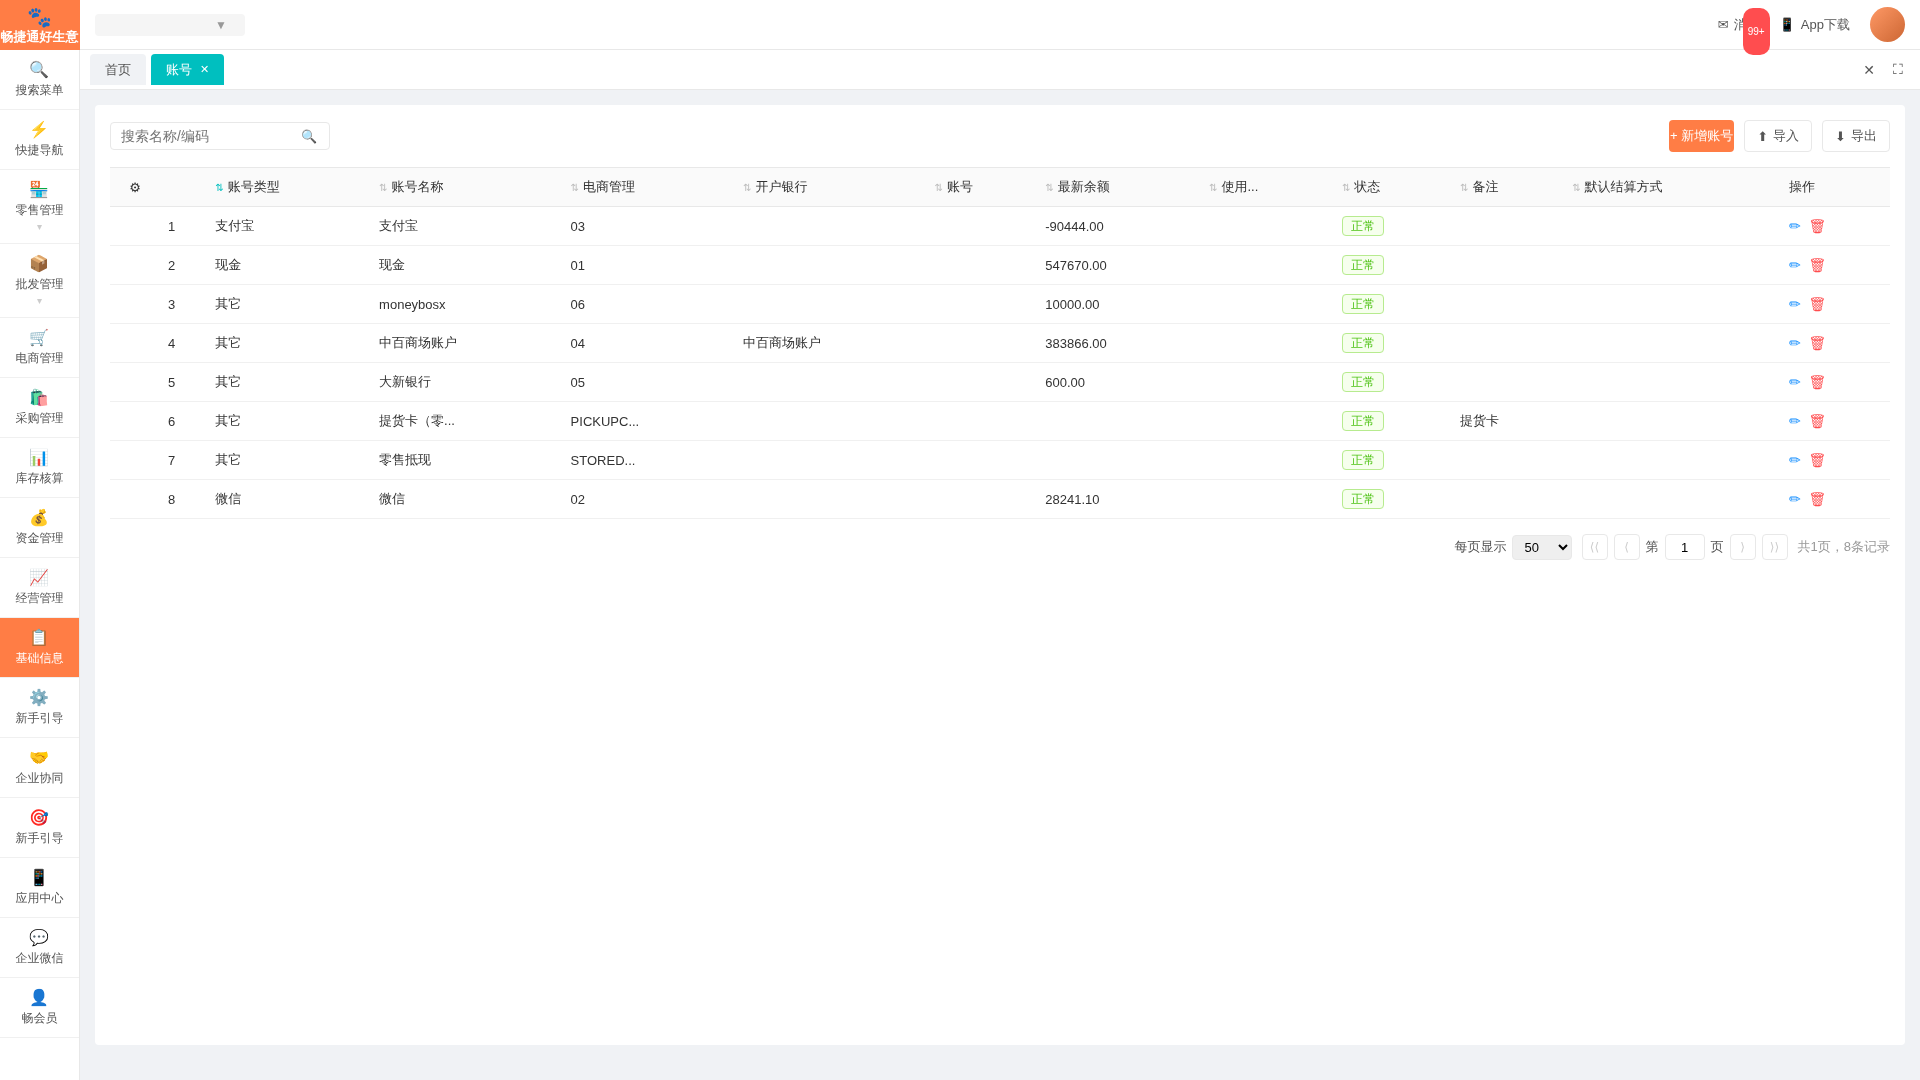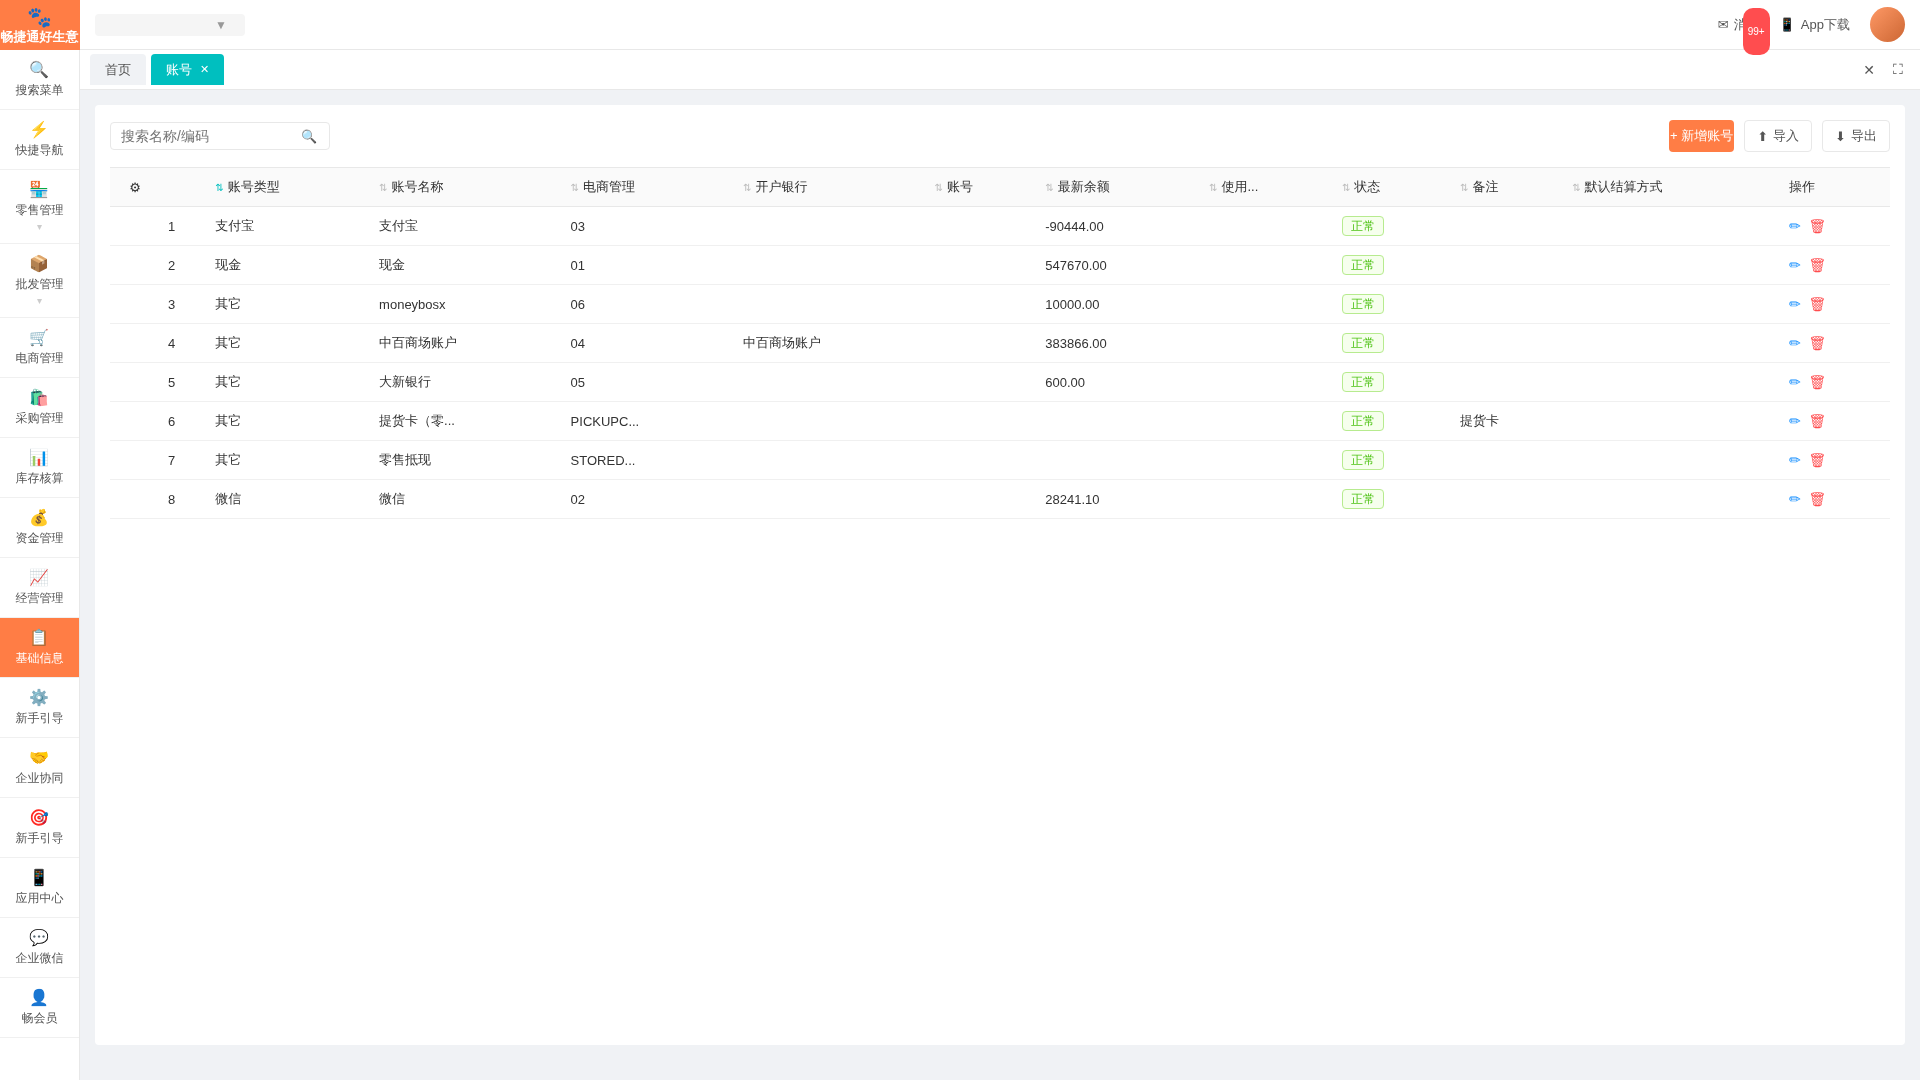--- a/index.html
+++ b/index.html
@@ -722,15 +722,35 @@
       <td>
         <div class="action-btns">
           <span class="action-edit">✏</span>
           <span class="action-delete">🗑</span>
         </div>
       </td>
     </tr>
           </tbody>
       </table>
 
+      <div class="pagination-bar">
+        <div class="page-size-select">
+          <span>每页显示</span>
+          <select>
+            <option value="50">50</option>
+            <option value="100">100</option>
+            <option value="200">200</option>
+          </select>
+        </div>
+        <div class="page-controls">
+          <div class="page-btn disabled">⟨⟨</div>
+          <div class="page-btn disabled">⟨</div>
+          <span>第</span>
+          <input class="page-input" type="text" value="1" style="">
+          <span>页</span>
+          <div class="page-btn disabled">⟩</div>
+          <div class="page-btn disabled">⟩⟩</div>
+        </div>
+        <span class="page-total">共1页，8条记录</span>
+      </div>
     </div>
   </div>
 </div>
 
 </body></html>

